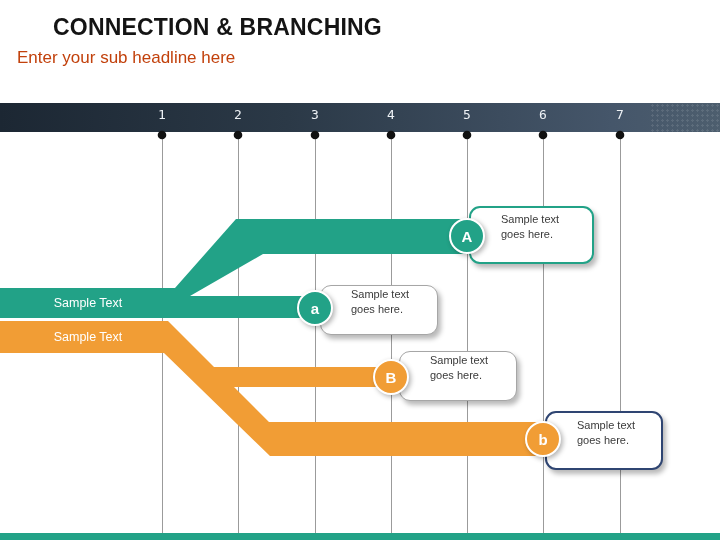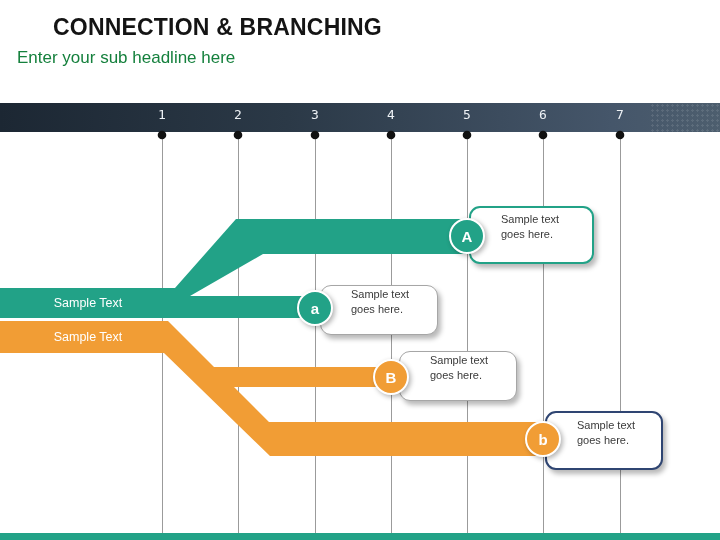--- a/index.html
+++ b/index.html
@@ -22,21 +22,21 @@
     background:#ffffff;
     font-family:"Liberation Sans", sans-serif;
     overflow:hidden;
   }
   .title{
     position:absolute;left:17px;top:14px;
     font-size:23px;font-weight:700;color:#141414;letter-spacing:.2px;margin-left:36px;
   }
   .subtitle{
     position:absolute;left:17px;top:48px;
-    font-size:17px;font-weight:400;color:#15803d;
+    font-size:17px;font-weight:400;color:#c2410c;
   }
   .header-bar{
     position:absolute;left:0;top:103px;width:720px;height:29px;
     background:linear-gradient(90deg,var(--header-left) 0%,#2b3947 40%,var(--header-right) 85%,#4d5e6e 100%);
   }
   .header-texture{
     position:absolute;right:0;top:0;width:70px;height:29px;
     background-image:radial-gradient(rgba(255,255,255,.10) 1px, transparent 1.3px);
     background-size:5px 5px;
   }

